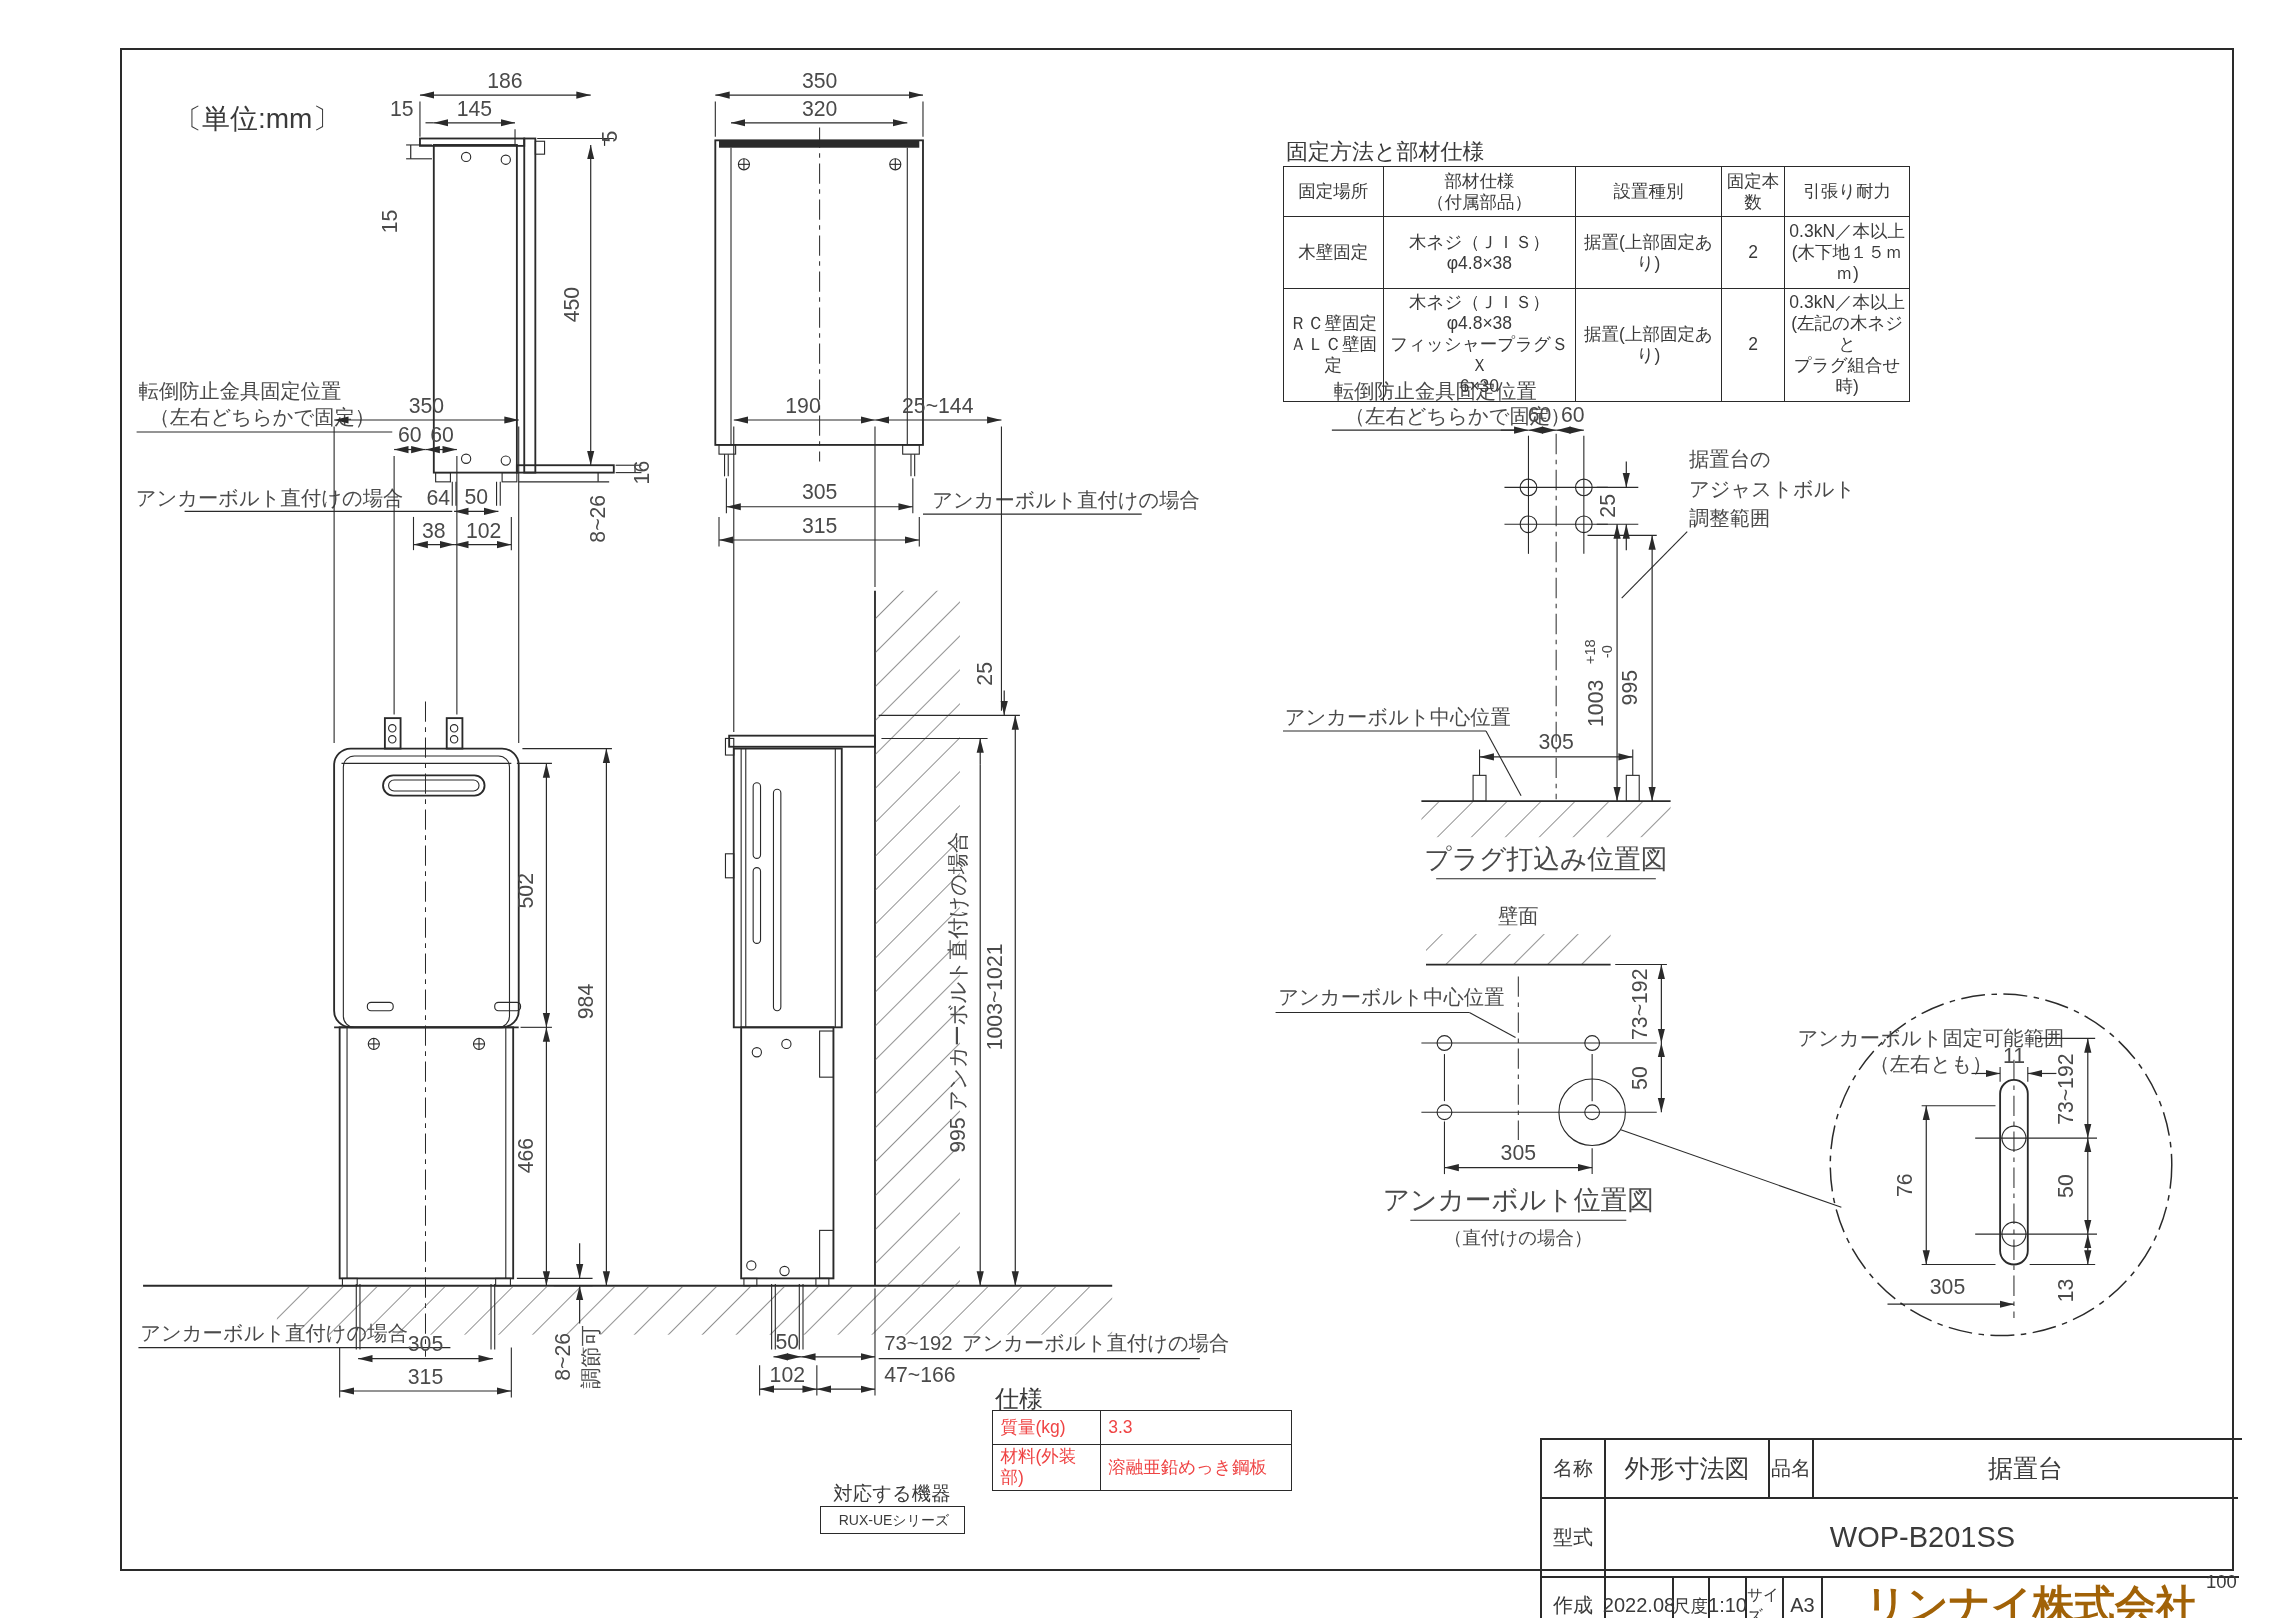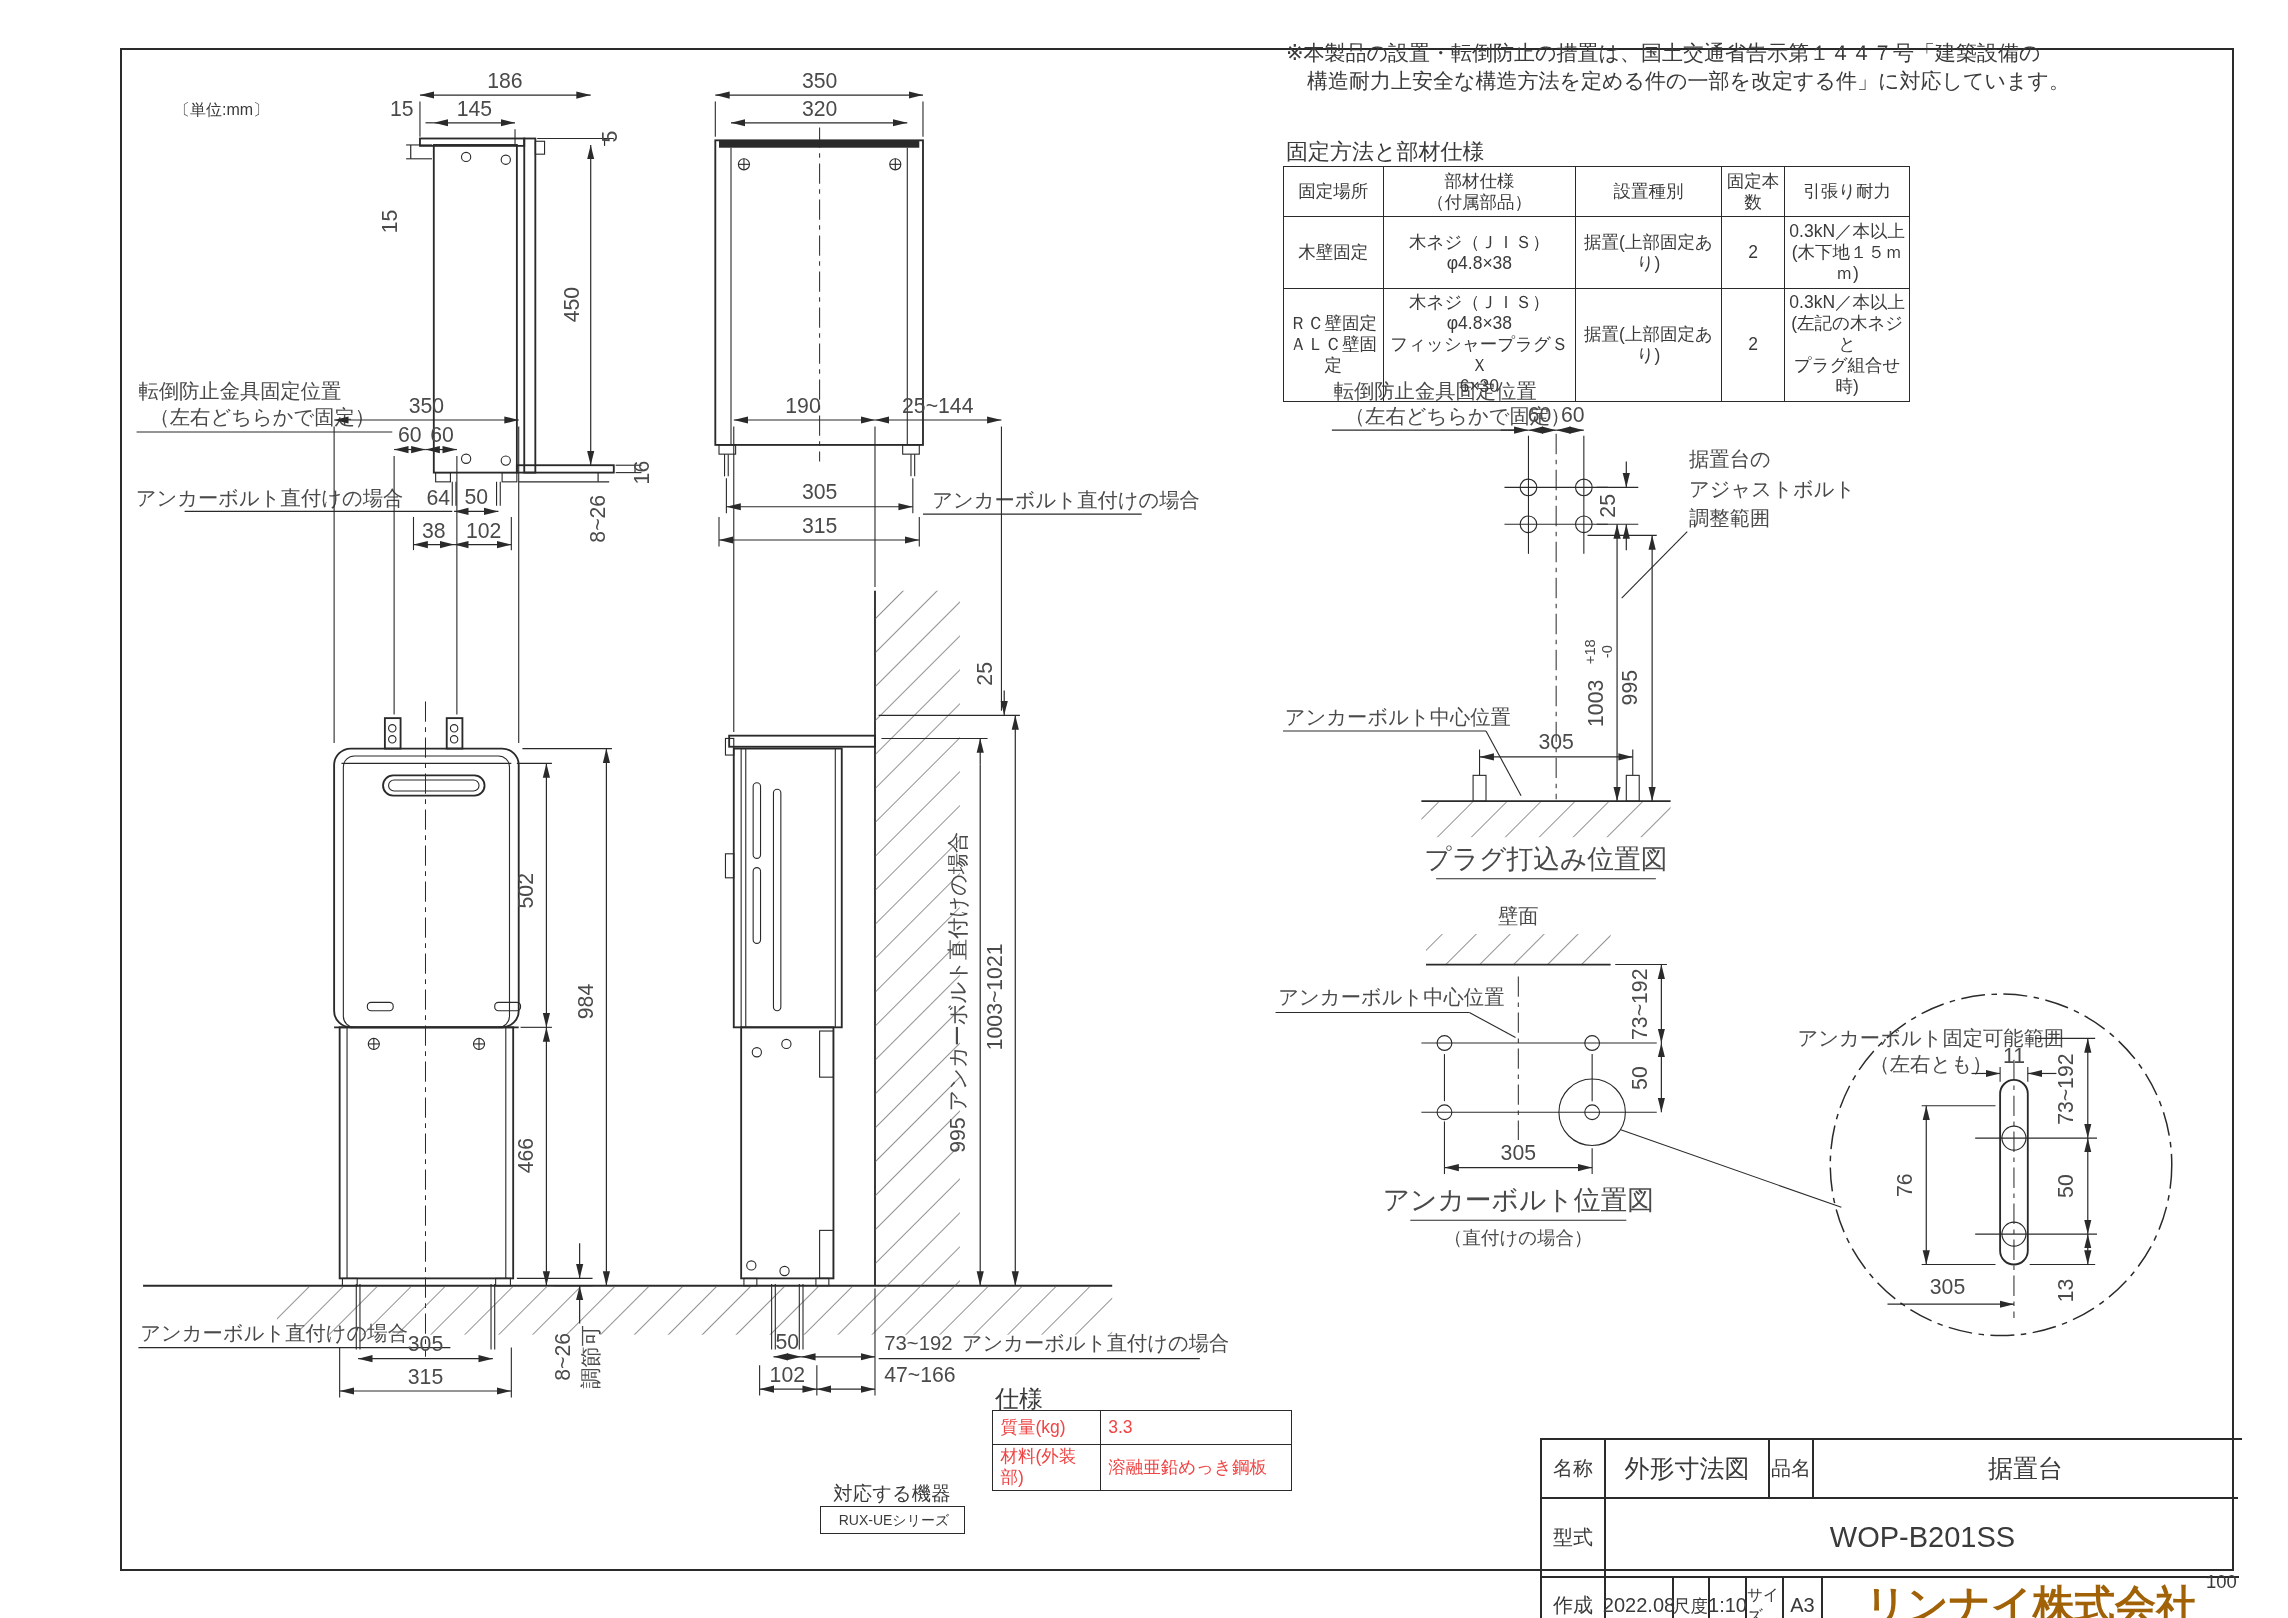--- a/index.html
+++ b/index.html
@@ -8,21 +8,21 @@
   #border{position:absolute;left:120px;top:48px;width:2110px;height:1519px;border:2.8px solid #2a2a2a;}
   svg{position:absolute;left:0;top:0;}
   svg text{fill:#4a4a4a;font-family:"Liberation Sans","DejaVu Sans",sans-serif;}
   .d{font-size:23px;}
   .sm{font-size:16px;}
   .cap{font-size:29px;}
   .lb{font-size:22px;}
   .abs{position:absolute;}
   .pre{white-space:pre-line;}
   
-  #unit-note{left:174px;top:100px;font-size:16px;}
+  #unit-note{left:174px;top:100px;font-size:28px;}
   #note{left:1286px;top:39px;font-size:21px;line-height:28px;}
   
   #fix-title{left:1286px;top:137px;font-size:22px;}
   table.fx{border-collapse:collapse;position:absolute;left:1283px;top:166px;table-layout:fixed;}
   table.fx td,table.fx th{border:1.8px solid #2a2a2a;font-weight:normal;font-size:17.5px;
       text-align:center;vertical-align:middle;padding:3.7px 1.8px;line-height:21px;color:#3a3a3a;}
   
   #spec-title{left:995px;top:1383px;font-size:24px;}
   table.sp{border-collapse:collapse;position:absolute;left:992px;top:1410px;table-layout:fixed;}
   table.sp td{border:1.8px solid #2a2a2a;font-size:17.5px;text-align:left;vertical-align:middle;
@@ -38,24 +38,20 @@
       border-left:2.3px solid #2a2a2a;border-top:2.3px solid #2a2a2a;margin-left:8px;}
   #corner-num{left:2206px;top:1571px;font-size:18.5px;}
 </style>
 </head>
 <body>
 
 <div id="sheet">
   <div id="border"></div>
 
   <div class="abs" id="unit-note">〔単位:mm〕</div>
-  <div class="abs" id="note">
-    <div>※本製品の設置・転倒防止の措置は、国土交通省告示第１４４７号「建築設備の</div>
-    <div style="padding-left:21px">構造耐力上安全な構造方法を定める件の一部を改定する件」に対応しています。</div>
-  </div>
 
   <svg width="2289" height="1619" viewBox="0 0 2480 1754">
     <defs>
       <marker id="ar" markerWidth="13" markerHeight="8" refX="12" refY="4" orient="auto-start-reverse">
         <path d="M12,4 L0,1 L0,7 Z" fill="#2a2a2a"></path>
       </marker>
       <pattern id="hatch" width="26" height="26" patternUnits="userSpaceOnUse" patternTransform="rotate(45)">
         <line x1="0" y1="0" x2="0" y2="26" stroke="#555" stroke-width="1.4"></line>
       </pattern>
     </defs>

